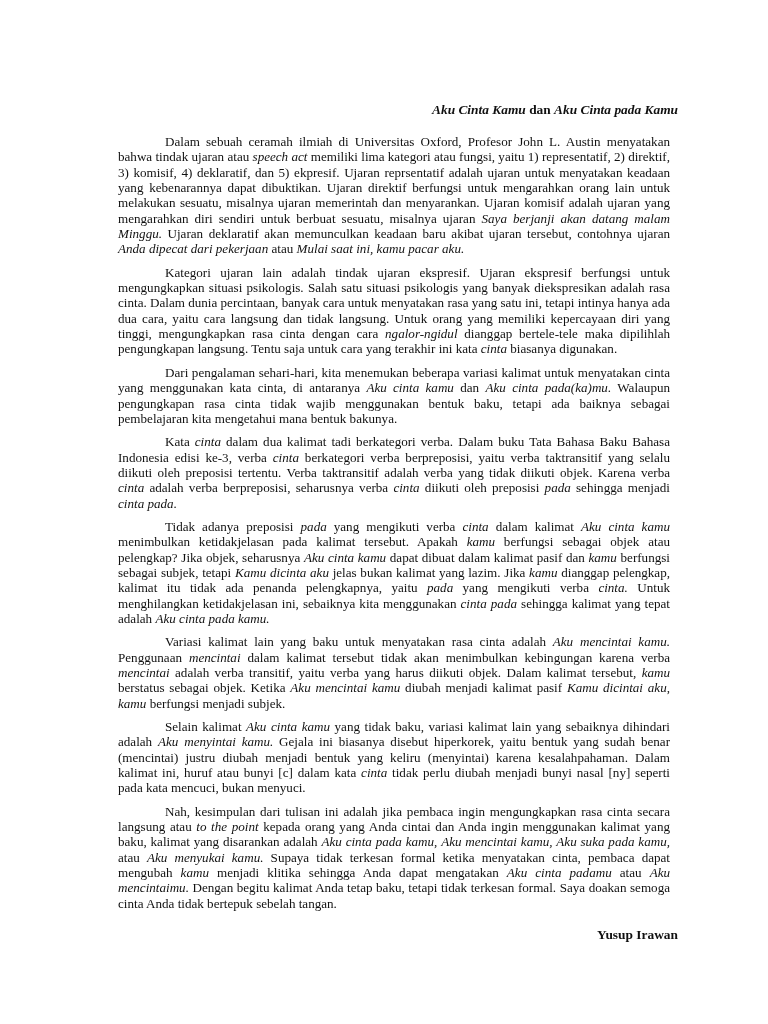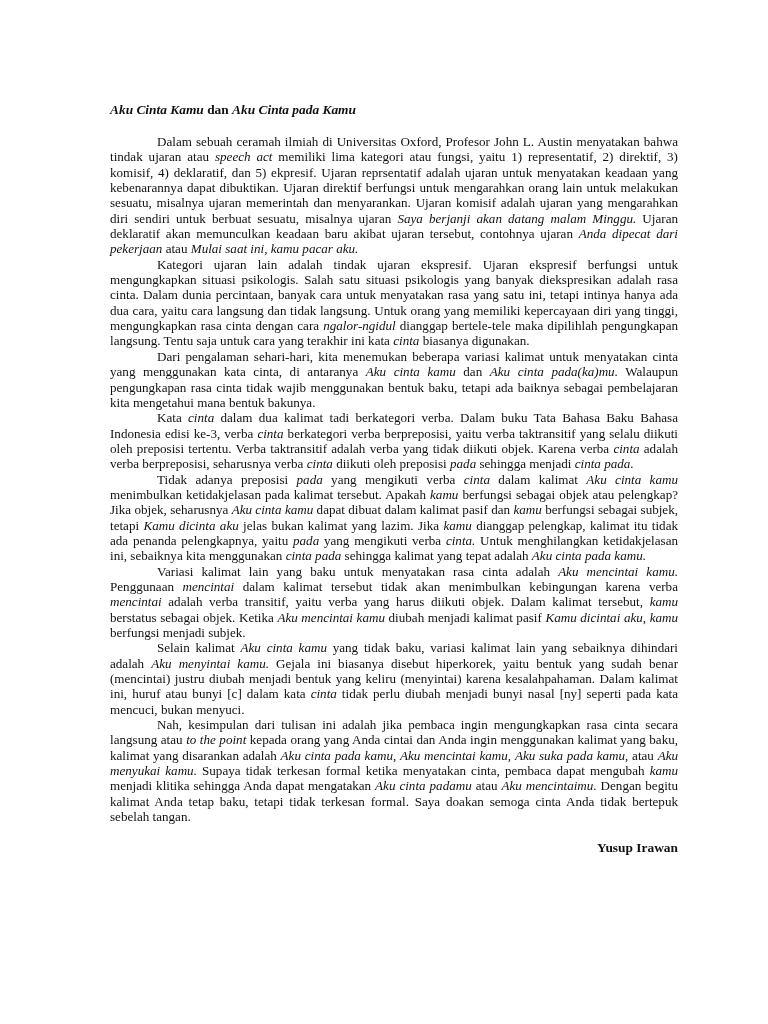--- a/index.html
+++ b/index.html
@@ -15,33 +15,33 @@
       font-family: "Liberation Serif", "DejaVu Serif", serif;
       color: #111111;
     }
     .page {
       position: absolute;
       left: 110px;
       top: 102px;
       width: 568px;
     }
     .doc-title {
-      text-align: left;
+      text-align: right;
       font-size: 13.4px;
       font-weight: bold;
       line-height: 16px;
       margin: 0 0 16px 0;
     }
     .doc-title i { font-style: italic; }
     .para {
       font-size: 13.1px;
       line-height: 15.35px;
       text-align: justify;
       text-indent: 47px;
-      margin: 0;
+      margin: 8px;
       hyphens: none;
     }
     .para i { font-style: italic; }
     .author {
       font-size: 13.4px;
       font-weight: bold;
       line-height: 16px;
       margin: 16px 0 0 0;
       text-align: right;
     }

